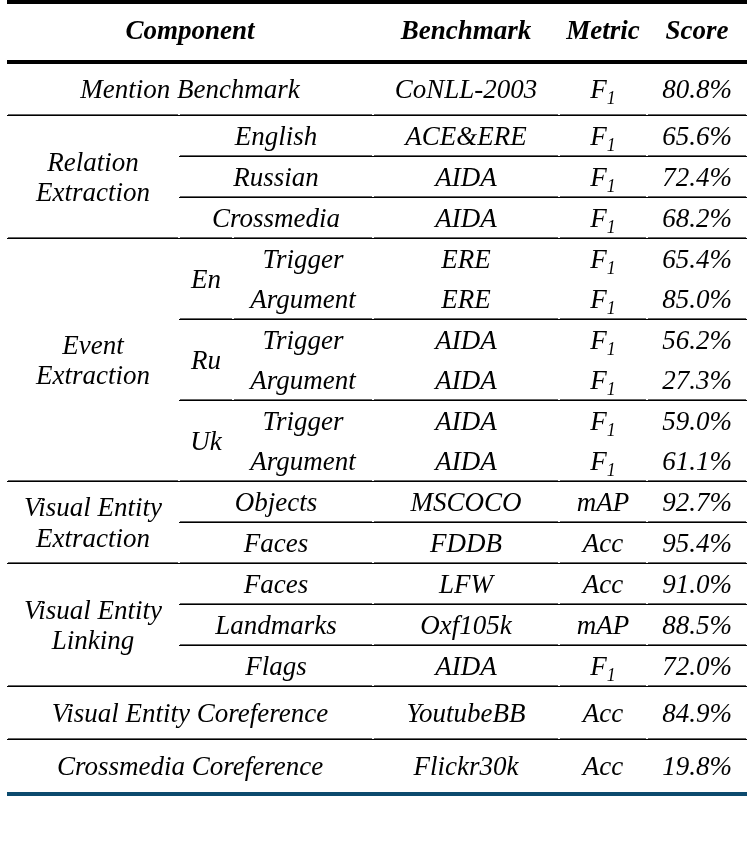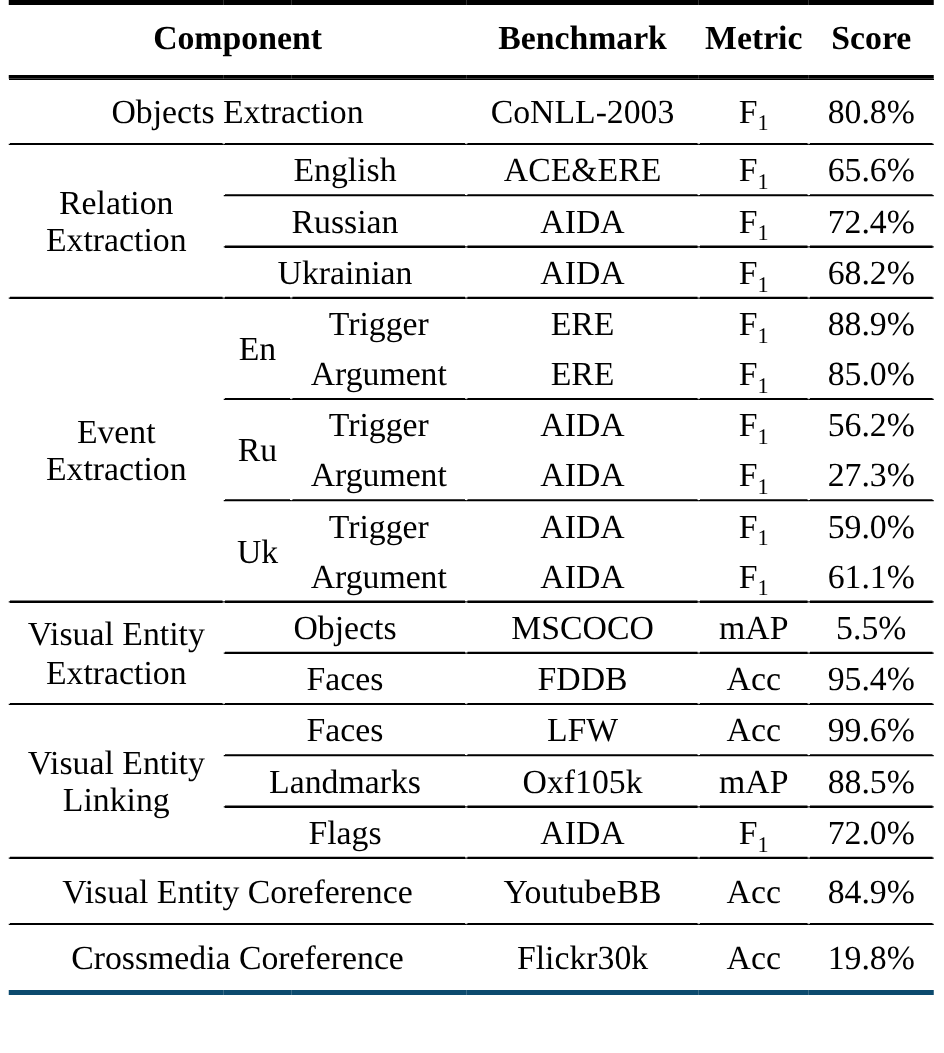--- a/index.html
+++ b/index.html
@@ -23,20 +23,21 @@
     box-sizing: border-box;
   }
 
   table.results {
     border-collapse: collapse;
     width: 740px;
     margin: 0 7px;
     table-layout: fixed;
     font-size: 27px;
     line-height: 1.0;
+    font-style: italic;
   }
 
   
   col.c-comp   { width: 172px; }
   col.c-lang   { width: 54px;  }
   col.c-sub    { width: 140px; }
   col.c-bench  { width: 186px; }
   col.c-metric { width: 88px;  }
   col.c-score  { width: 100px; }
 
@@ -115,21 +116,21 @@
         <th class="head" colspan="3">Component</th>
         <th class="head">Benchmark</th>
         <th class="head">Metric</th>
         <th class="head">Score</th>
       </tr>
     </thead>
 
     <tbody>
 
       <tr class="midrule-double">
-        <td class="cell tall" colspan="3">Objects Extraction</td>
+        <td class="cell tall" colspan="3">Mention Benchmark</td>
         <td class="cell tall">CoNLL-2003</td>
         <td class="cell tall">F<span class="sub">1</span></td>
         <td class="cell tall">80.8%</td>
       </tr>
 
       <tr>
         <td class="group rule-full" rowspan="3">
           <span class="twoline">Relation</span>
           <span class="twoline">Extraction</span>
         </td>
@@ -138,36 +139,36 @@
         <td class="cell rule-full">F<span class="sub">1</span></td>
         <td class="cell rule-full">65.6%</td>
       </tr>
       <tr>
         <td class="cell rule-part" colspan="2">Russian</td>
         <td class="cell rule-part">AIDA</td>
         <td class="cell rule-part">F<span class="sub">1</span></td>
         <td class="cell rule-part">72.4%</td>
       </tr>
       <tr>
-        <td class="cell rule-part" colspan="2">Ukrainian</td>
+        <td class="cell rule-part" colspan="2">Crossmedia</td>
         <td class="cell rule-part">AIDA</td>
         <td class="cell rule-part">F<span class="sub">1</span></td>
         <td class="cell rule-part">68.2%</td>
       </tr>
 
       <tr>
         <td class="group rule-full" rowspan="6">
           <span class="twoline">Event</span>
           <span class="twoline">Extraction</span>
         </td>
         <td class="cell rule-full" rowspan="2">En</td>
         <td class="cell rule-full">Trigger</td>
         <td class="cell rule-full">ERE</td>
         <td class="cell rule-full">F<span class="sub">1</span></td>
-        <td class="cell rule-full">88.9%</td>
+        <td class="cell rule-full">65.4%</td>
       </tr>
       <tr>
         <td class="cell">Argument</td>
         <td class="cell">ERE</td>
         <td class="cell">F<span class="sub">1</span></td>
         <td class="cell">85.0%</td>
       </tr>
 
       <tr>
         <td class="cell rule-part" rowspan="2">Ru</td>
@@ -198,38 +199,38 @@
       </tr>
 
       <tr>
         <td class="group rule-full" rowspan="2">
           <span class="twoline">Visual Entity</span>
           <span class="twoline">Extraction</span>
         </td>
         <td class="cell rule-full" colspan="2">Objects</td>
         <td class="cell rule-full">MSCOCO</td>
         <td class="cell rule-full">mAP</td>
-        <td class="cell rule-full">5.5%</td>
+        <td class="cell rule-full">92.7%</td>
       </tr>
       <tr>
         <td class="cell rule-part" colspan="2">Faces</td>
         <td class="cell rule-part">FDDB</td>
         <td class="cell rule-part">Acc</td>
         <td class="cell rule-part">95.4%</td>
       </tr>
 
       <tr>
         <td class="group rule-full" rowspan="3">
           <span class="twoline">Visual Entity</span>
           <span class="twoline">Linking</span>
         </td>
         <td class="cell rule-full" colspan="2">Faces</td>
         <td class="cell rule-full">LFW</td>
         <td class="cell rule-full">Acc</td>
-        <td class="cell rule-full">99.6%</td>
+        <td class="cell rule-full">91.0%</td>
       </tr>
       <tr>
         <td class="cell rule-part" colspan="2">Landmarks</td>
         <td class="cell rule-part">Oxf105k</td>
         <td class="cell rule-part">mAP</td>
         <td class="cell rule-part">88.5%</td>
       </tr>
       <tr>
         <td class="cell rule-part" colspan="2">Flags</td>
         <td class="cell rule-part">AIDA</td>

